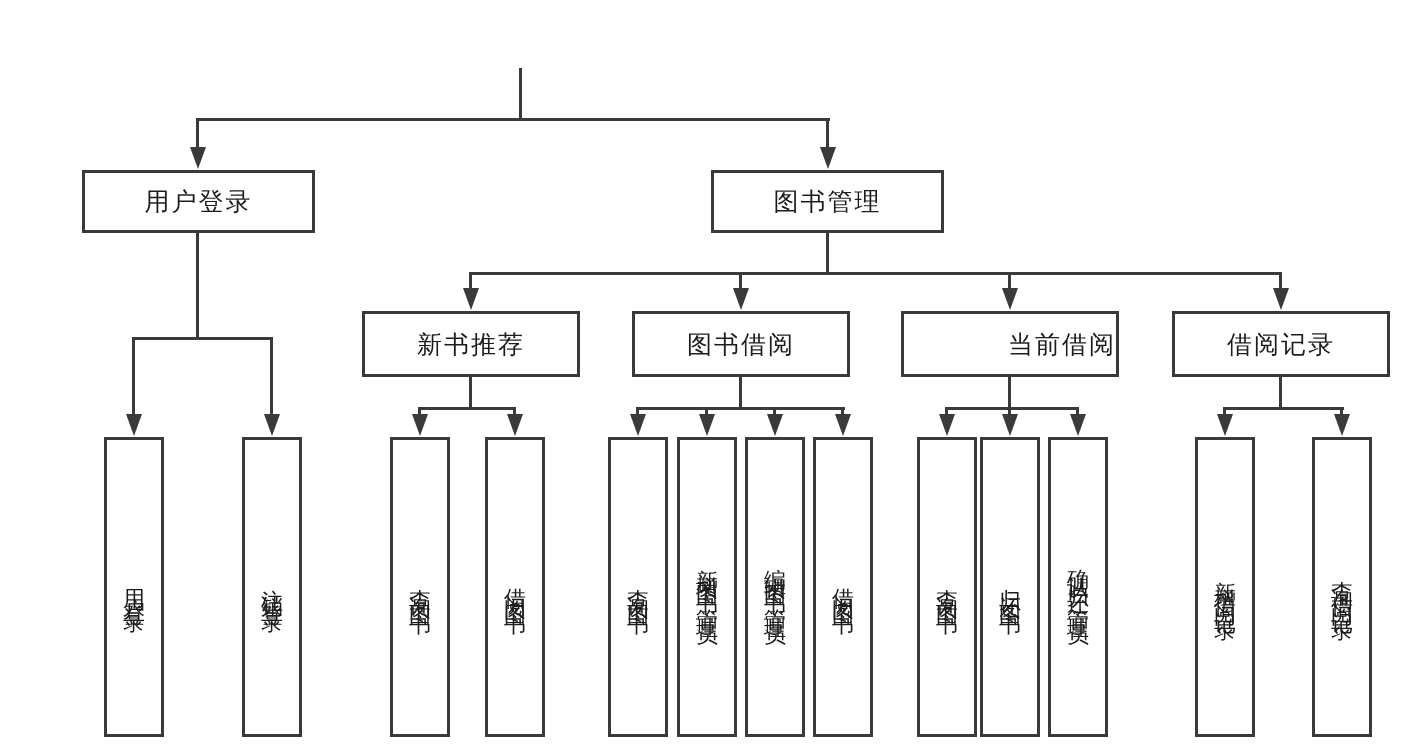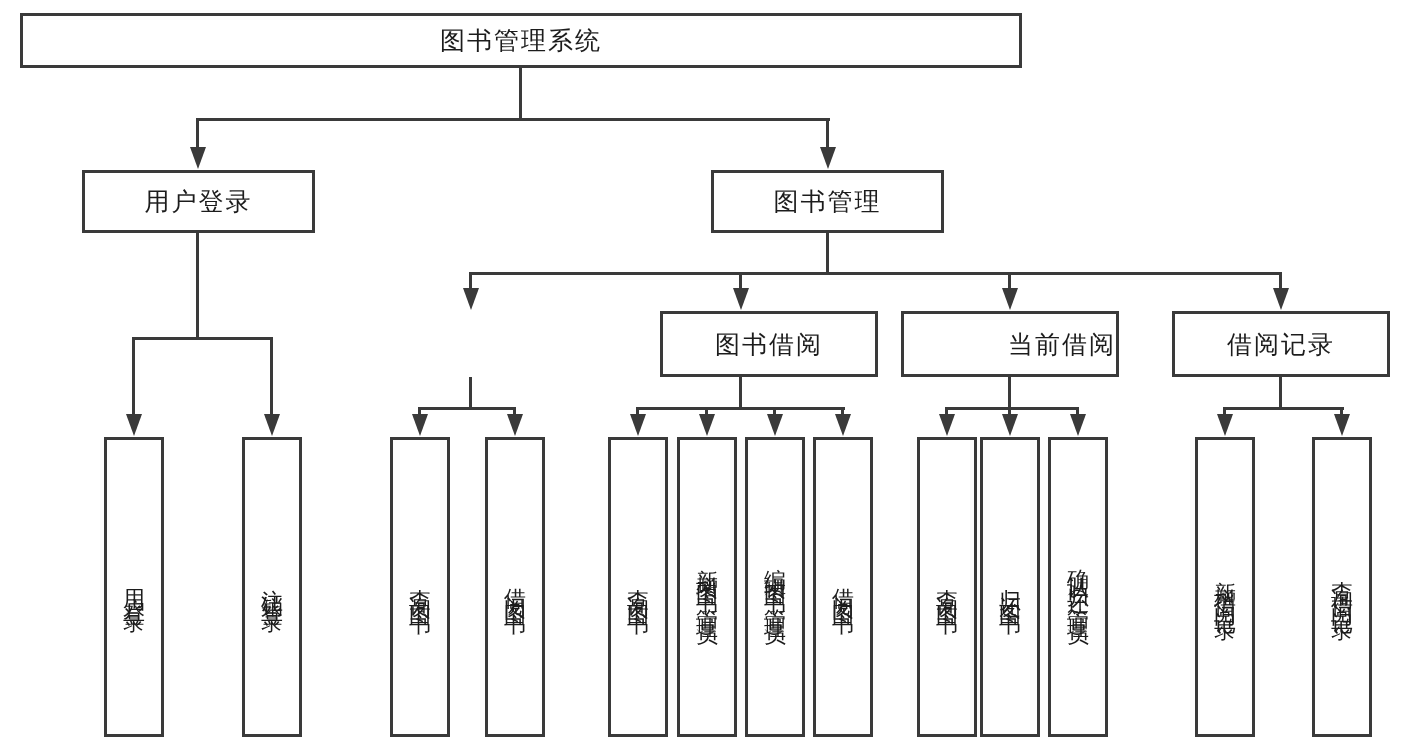--- a/index.html
+++ b/index.html
@@ -30,21 +30,21 @@
   .hnode{
     font-size:25px;
     letter-spacing:2px;
     white-space:nowrap;
   }
   #root-box{left:20px;top:13px;width:1002px;height:55px;}
   #l2-user {left:82px; top:170px;width:233px;height:63px;}
   #l2-mgmt {left:711px;top:170px;width:233px;height:63px;}
   .l3{top:311px;width:218px;height:66px;}
   #l3-new    {left:362px;}
-  #l3-borrow {left:660px;}
+  #l3-borrow {left:632px;}
   #l3-current{left:901px;justify-content:flex-end;}
   #l3-records{left:1172px;}
   .leaf{top:437px;width:60px;height:300px;}
   .vtext{
     writing-mode:vertical-rl;
     text-orientation:mixed;
     font-size:22px;
     letter-spacing:8px;
     line-height:1;
     color:var(--text);
@@ -70,23 +70,20 @@
     color:#a9aeb8;
     letter-spacing:1px;
     white-space:nowrap;
   }
 </style>
 </head>
 <body>
 
 <div class="canvas">
 
-  <div class="node hnode" id="root-box">
-    <span>图书管理系统</span>
-  </div>
 
   <div class="vline" style="left:519px;top:68px;height:50px"></div>
   <div class="hline" style="left:197px;top:118px;width:633px"></div>
   <div class="vline" style="left:196px;top:118px;height:40px"></div>
   <div class="arrow" style="left:190px;top:147px"></div>
   <div class="vline" style="left:826px;top:118px;height:40px"></div>
   <div class="arrow" style="left:820px;top:147px"></div>
 
   <div class="node hnode" id="l2-user">
     <span>用户登录</span>
@@ -106,20 +103,23 @@
   <div class="hline" style="left:469px;top:272px;width:813px"></div>
   <div class="vline" style="left:469px;top:272px;height:27px"></div>
   <div class="arrow" style="left:463px;top:288px"></div>
   <div class="vline" style="left:739px;top:272px;height:27px"></div>
   <div class="arrow" style="left:733px;top:288px"></div>
   <div class="vline" style="left:1008px;top:272px;height:27px"></div>
   <div class="arrow" style="left:1002px;top:288px"></div>
   <div class="vline" style="left:1279px;top:272px;height:27px"></div>
   <div class="arrow" style="left:1273px;top:288px"></div>
 
+  <div class="node hnode l3" id="l3-new">
+    <span>新书推荐</span>
+  </div>
   <div class="node hnode l3" id="l3-borrow">
     <span>图书借阅</span>
   </div>
   <div class="node hnode l3" id="l3-current">
     <span>当前借阅</span>
   </div>
   <div class="node hnode l3" id="l3-records">
     <span>借阅记录</span>
   </div>
 

